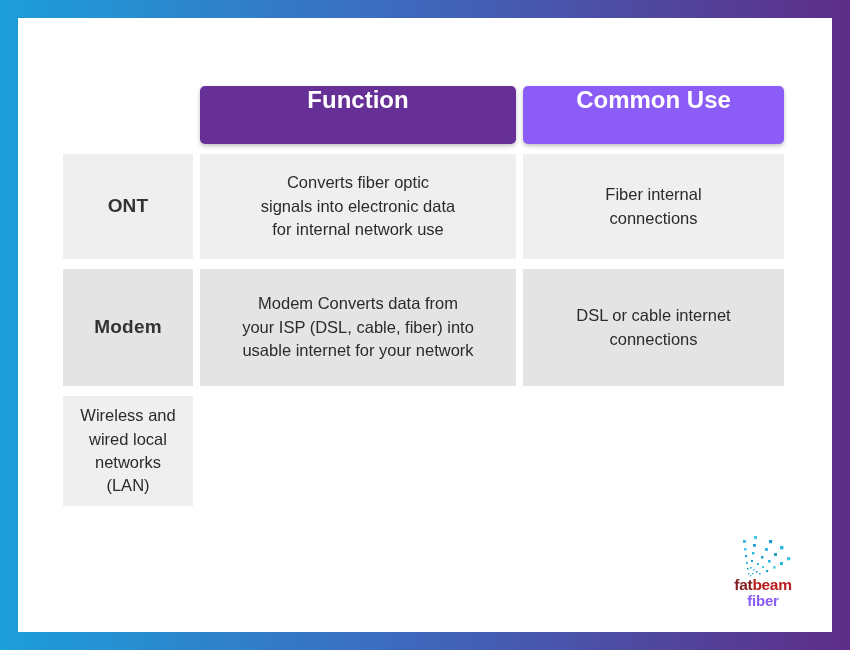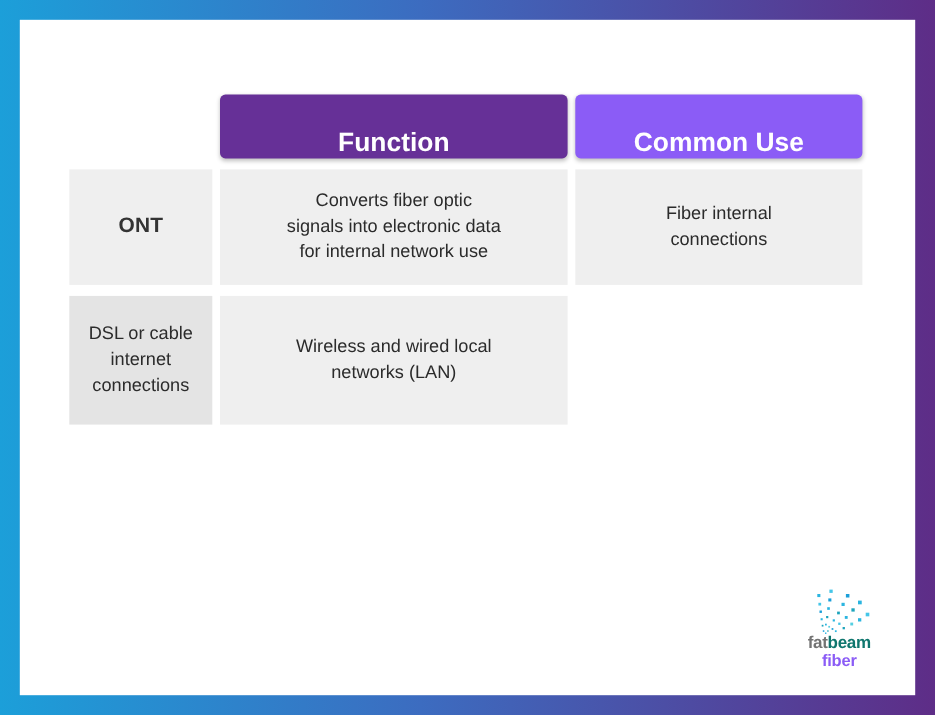--- a/index.html
+++ b/index.html
@@ -14,21 +14,21 @@
     background:#ffffff;
   }
   .table{
     position:absolute;left:45px;top:68px;
     display:grid;
     grid-template-columns:130px 316px 261px;
     grid-template-rows:58px 105px 117px 110px;
     column-gap:7px;row-gap:10px;
   }
   .hcell{
-    display:flex;align-items:flex-end;justify-content:center;
+    display:flex;align-items:flex-start;justify-content:center;
     color:#ffffff;font-weight:bold;font-size:24px;
     border-radius:5px;
     box-shadow:0 2px 4px rgba(0,0,0,0.25);
   }
   .hcell.function{background:#663097;}
   .hcell.common{background:#8b5cf6;}
   .cell{
     display:flex;align-items:center;justify-content:center;
     text-align:center;
     background:#EFEFEF;
@@ -44,22 +44,22 @@
   }
   .logo{
     position:absolute;right:26px;bottom:24px;
     width:86px;text-align:center;
   }
   .logo-spray{display:block;margin:0 auto -2px auto;}
   .logo-word{
     font-size:15.5px;font-weight:bold;line-height:1.0;
     letter-spacing:-0.3px;
   }
-  .logo-fat{color:#737373;}
-  .logo-beam{color:#0f766e;}
+  .logo-fat{color:#7f1d1d;}
+  .logo-beam{color:#b91c1c;}
   .logo-fiber{
     font-size:15px;font-weight:bold;color:#8b5cf6;
     line-height:1.0;margin-top:1px;letter-spacing:-0.2px;
   }
 </style>
 </head>
 <body>
 
 <div class="canvas">
 
@@ -73,20 +73,24 @@
       <span>Common Use</span>
     </div>
 
     <div class="cell device">ONT</div>
     <div class="cell">Converts fiber optic
 signals into electronic data
 for internal network use</div>
     <div class="cell">Fiber internal
 connections</div>
 
+    <div class="cell device row2">Modem</div>
+    <div class="cell row2">Modem Converts data from
+your ISP (DSL, cable, fiber) into
+usable internet for your network</div>
     <div class="cell row2">DSL or cable internet
 connections</div>
 
     <div class="cell">Wireless and wired local
 networks (LAN)</div>
   </div>
 
   <div class="logo">
     <svg class="logo-spray" width="62" height="44" viewBox="0 0 62 44">
 

